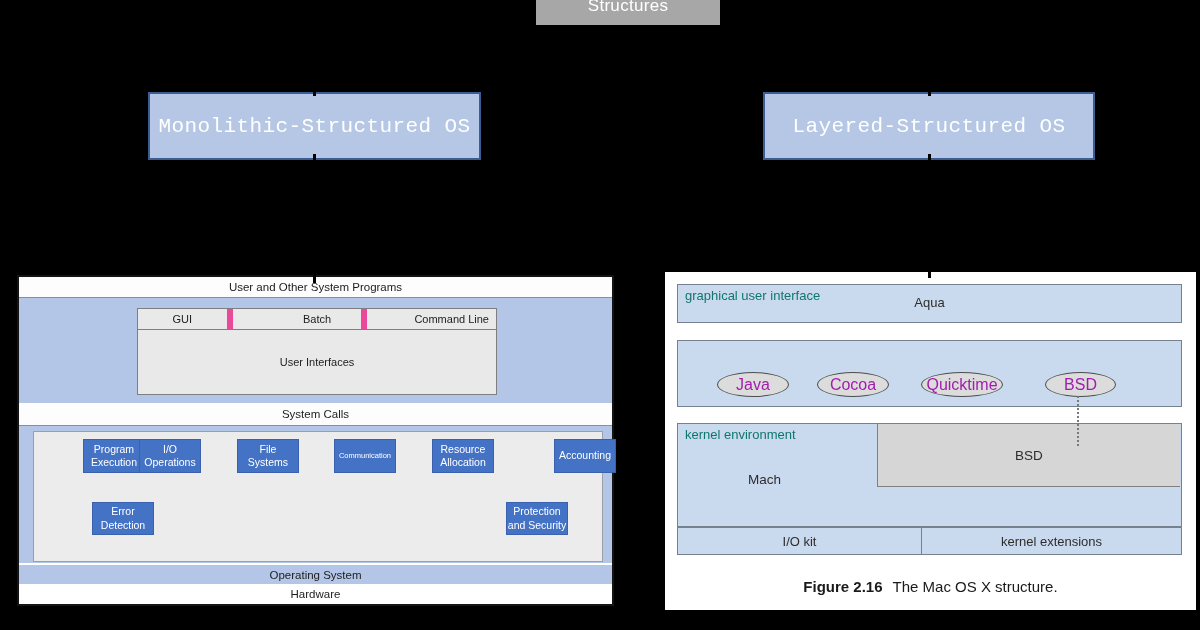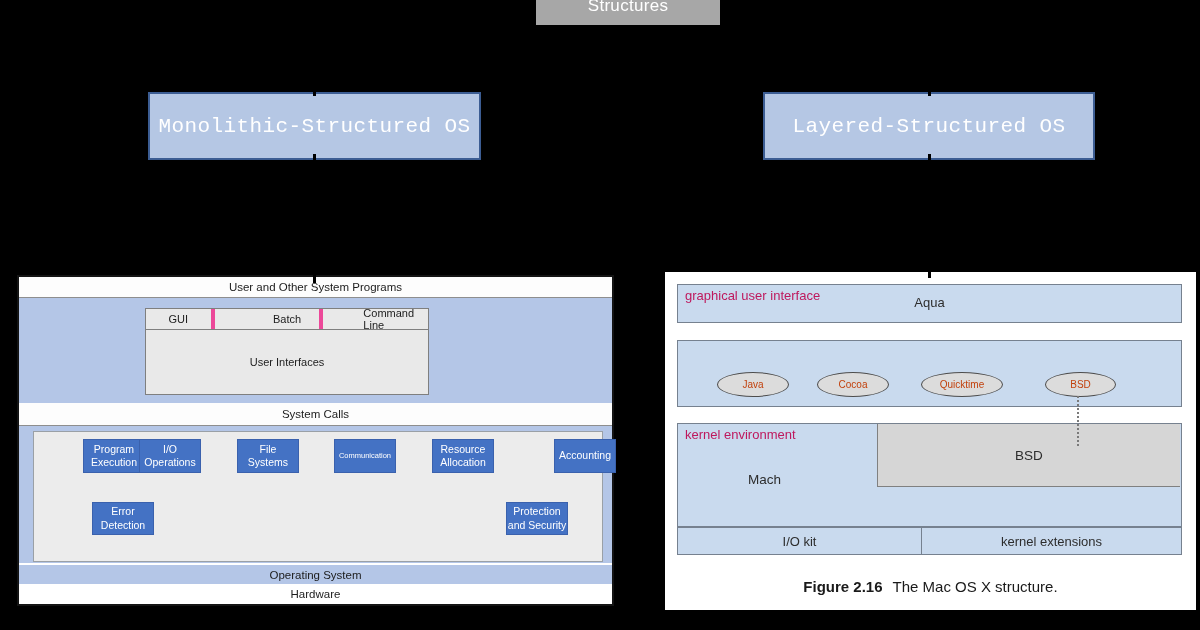--- a/index.html
+++ b/index.html
@@ -51,29 +51,29 @@
   }
   .r-user { height:21px; background:#fdfdfd; border-bottom:1px solid #8e8e8e; }
   .r-blue1 { height:105px; background:#b4c6e7; }
   .r-syscalls { height:23px; background:#fdfdfd; border-bottom:1px solid #8e8e8e; }
   .r-blue2 { height:137px; background:#b4c6e7; }
   .r-gap { height:2px; background:#fff; }
   .r-os { height:19px; background:#b4c6e7; }
   .r-hw { height:20px; background:#fff; }
 
   .ui-box {
-    left:118px; top:10px; width:284px; height:87px;
-    background:#e9e9e9; border:1px solid #7f7f7f;margin-left:8px;
+    left:118px; top:10px; width:360px; height:87px;
+    background:#e9e9e9; border:1px solid #7f7f7f;
   }
   .ui-cells { display:flex; height:21px; border-bottom:1px solid #7f7f7f; }
   .ui-cell {
     flex:1; display:flex; align-items:center; justify-content:center;
     font-size:11px; color:#1c1c1c;
   }
-  .ui-cell + .ui-cell { border-left:4px solid #ec4899;padding-left:40px; }
+  .ui-cell + .ui-cell { border-left:6px solid #ec4899;padding-left:40px; }
   .ui-main {
     height:64px; display:flex; align-items:center; justify-content:center;
     font-size:11px; color:#1c1c1c;
   }
 
   .services-box {
     left:14px; top:5px; width:570px; height:131px;
     background:#ececec; border:1.5px solid #9aa0a6;
   }
   .svc-btn {
@@ -94,33 +94,33 @@
   .mac-panel {
     left:665px; top:272px; width:531px; height:338px;
     background:#fff; z-index:1;
   }
   .mac-box {
     position:absolute; left:12px; width:505px;
     background:#c9daee; border:1.5px solid #76818f;
   }
   .mac-label {
     position:absolute; left:7px; top:3px;
-    font-size:13px; color:#be185d;
+    font-size:13px; color:#0f766e;
   }
   .gui-box { top:12px; height:39px; }
   .aqua-label {
     position:absolute; left:0; top:10px; width:100%;
     text-align:center; font-size:13px; color:#2d2d2d;
   }
   .app-box { top:68px; height:67px; }
   .ellipse {
     position:absolute; top:31px; height:25px;
     background:#dcdcdc; border:1.5px solid #4d4d4d; border-radius:50%;
     display:flex; align-items:center; justify-content:center;
-    font-size:10px; color:#c2410c;
+    font-size:16px; color:#a21caf;
   }
   .kernel-box { top:151px; height:104px; }
   .mach-label {
     position:absolute; left:70px; top:48px;
     font-size:13.5px; color:#2d2d2d;
   }
   .bsd-gray {
     position:absolute; left:199px; top:0; width:303px; height:63px;
     background:#d6d6d6; border:1px solid #808080; border-top:none; border-right:none;
     display:flex; align-items:center; justify-content:center;

